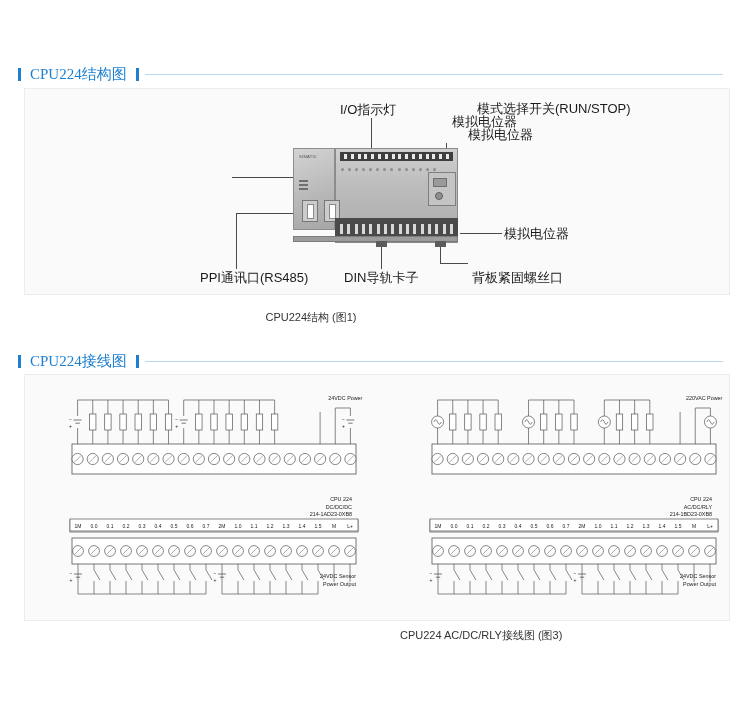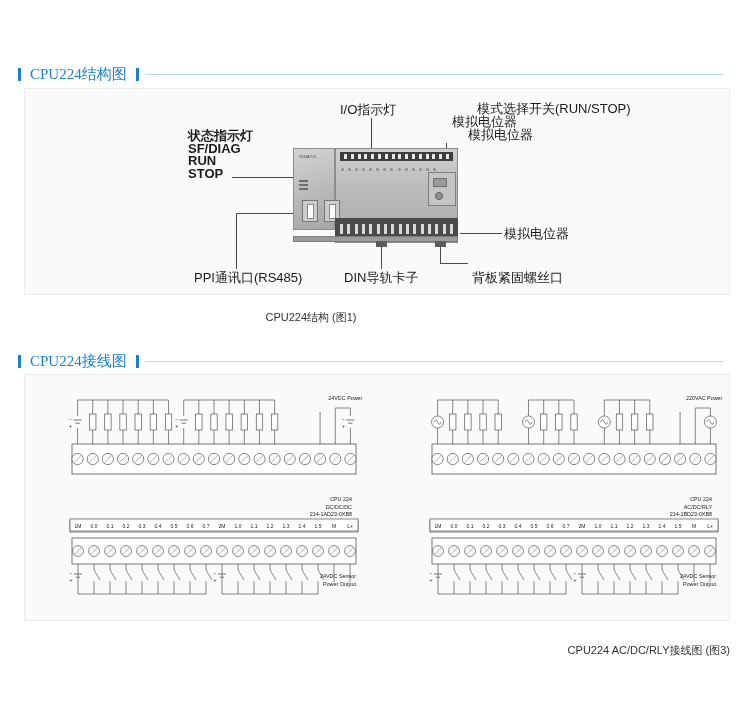--- a/index.html
+++ b/index.html
@@ -67,21 +67,21 @@
   #panel-wiring    { left: 24px; top: 374px; width: 706px; height: 247px; }
 
   .caption {
     position: absolute;
     font-size: 11px;
     color: #333333;
     white-space: nowrap;
   }
   #caption-fig1 { left: 0; top: 310px; width: 622px; text-align: center; }
   #caption-fig2 { left: 64px; top: 634px; width: 330px; text-align: center; }
-  #caption-fig3 { left: 400px; top: 643px; width: 330px; text-align: right; }
+  #caption-fig3 { left: 400px; top: 628px; width: 330px; text-align: left; }
 
   
   .lbl {
     position: absolute;
     font-size: 13px;
     color: #1a1a1a;
     line-height: 12.5px;
     white-space: pre-line;
   }
   .lbl.bold { font-weight: bold; }
@@ -176,30 +176,26 @@
 
   <div class="section-head" style="top:66px; width:712px;">
     <span class="bar"></span>
     <span class="sh-label">CPU224结构图</span>
     <span class="bar"></span>
     <span class="rule" style="width:578px;"></span>
   </div>
 
   <div class="panel" id="panel-structure"></div>
 
-  <div class="lbl bold" style="left:188px; top:130px;">状态指示灯
-SF/DIAG
-RUN
-STOP</div>
   <div class="lbl" style="left:340px; top:104px;">I/O指示灯</div>
   <div class="lbl" style="left:452px; top:103px;margin-left:25px;">模式选择开关(RUN/STOP)</div>
   <div class="lbl" style="left:452px; top:116px;">模拟电位器</div>
   <div class="lbl" style="left:452px; top:129px;margin-left:16px;">模拟电位器</div>
   <div class="lbl" style="left:504px; top:228px;">模拟电位器</div>
-  <div class="lbl" style="left:186px; top:272px;padding-left:8px;">PPI通讯口(RS485)</div>
+  <div class="lbl" style="left:192px; top:272px;padding-left:8px;">PPI通讯口(RS485)</div>
   <div class="lbl" style="left:344px; top:272px;">DIN导轨卡子</div>
   <div class="lbl" style="left:472px; top:272px;">背板紧固螺丝口</div>
 
   <div class="lead h" style="left:232px; top:177px; width:62px;"></div>
   <div class="lead v" style="left:371px; top:118px; height:35px;"></div>
   <div class="lead v" style="left:446px; top:143px; height:46px;"></div>
   <div class="lead h" style="left:446px; top:189px; width:8px;"></div>
   <div class="lead h" style="left:460px; top:233px; width:42px;"></div>
   <div class="lead v" style="left:236px; top:213px; height:56px;"></div>
   <div class="lead h" style="left:236px; top:213px; width:72px;"></div>

